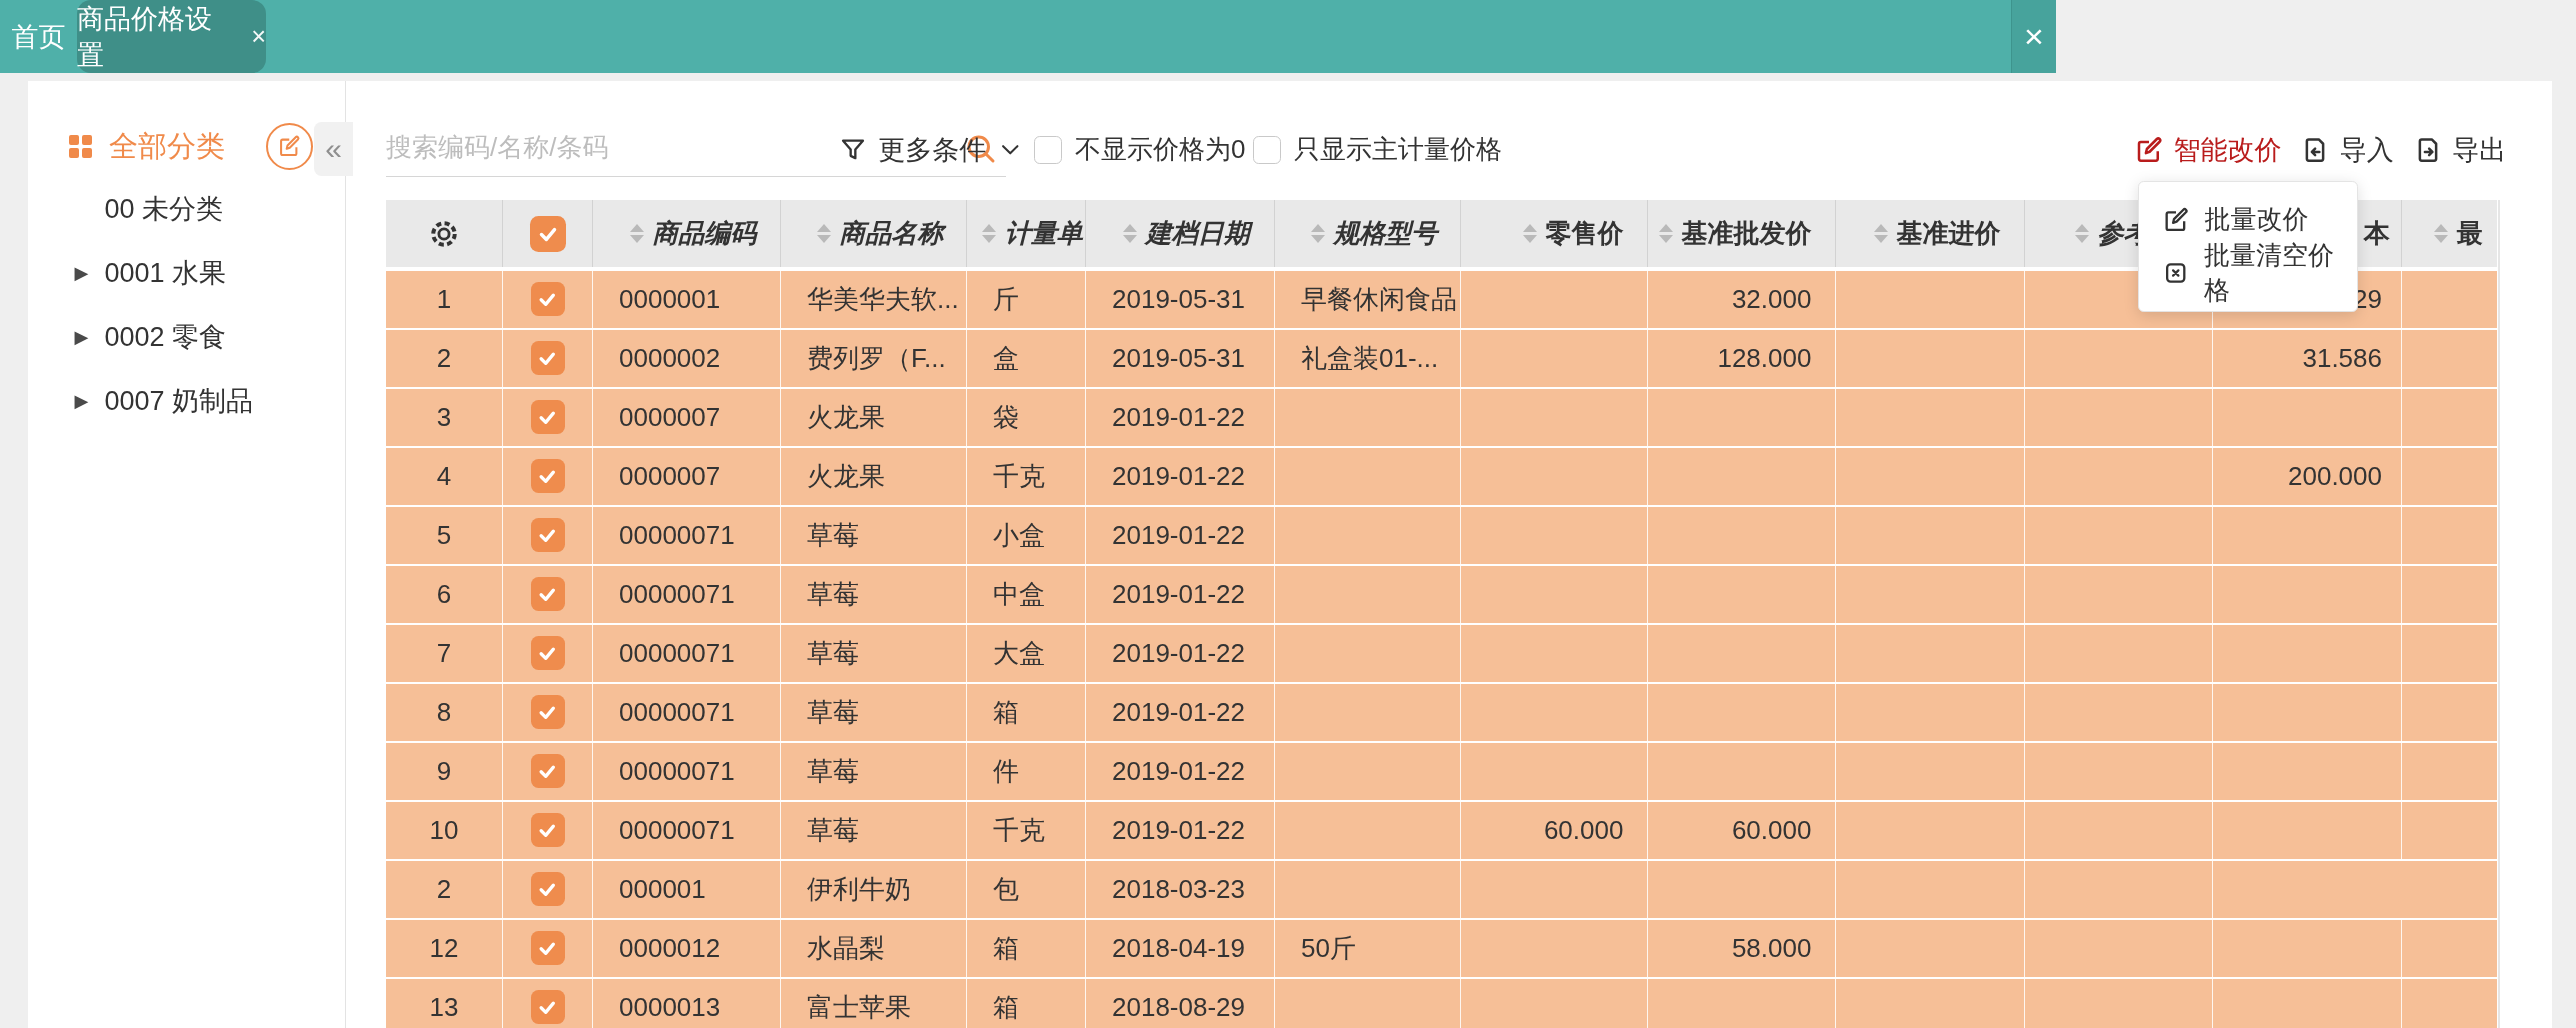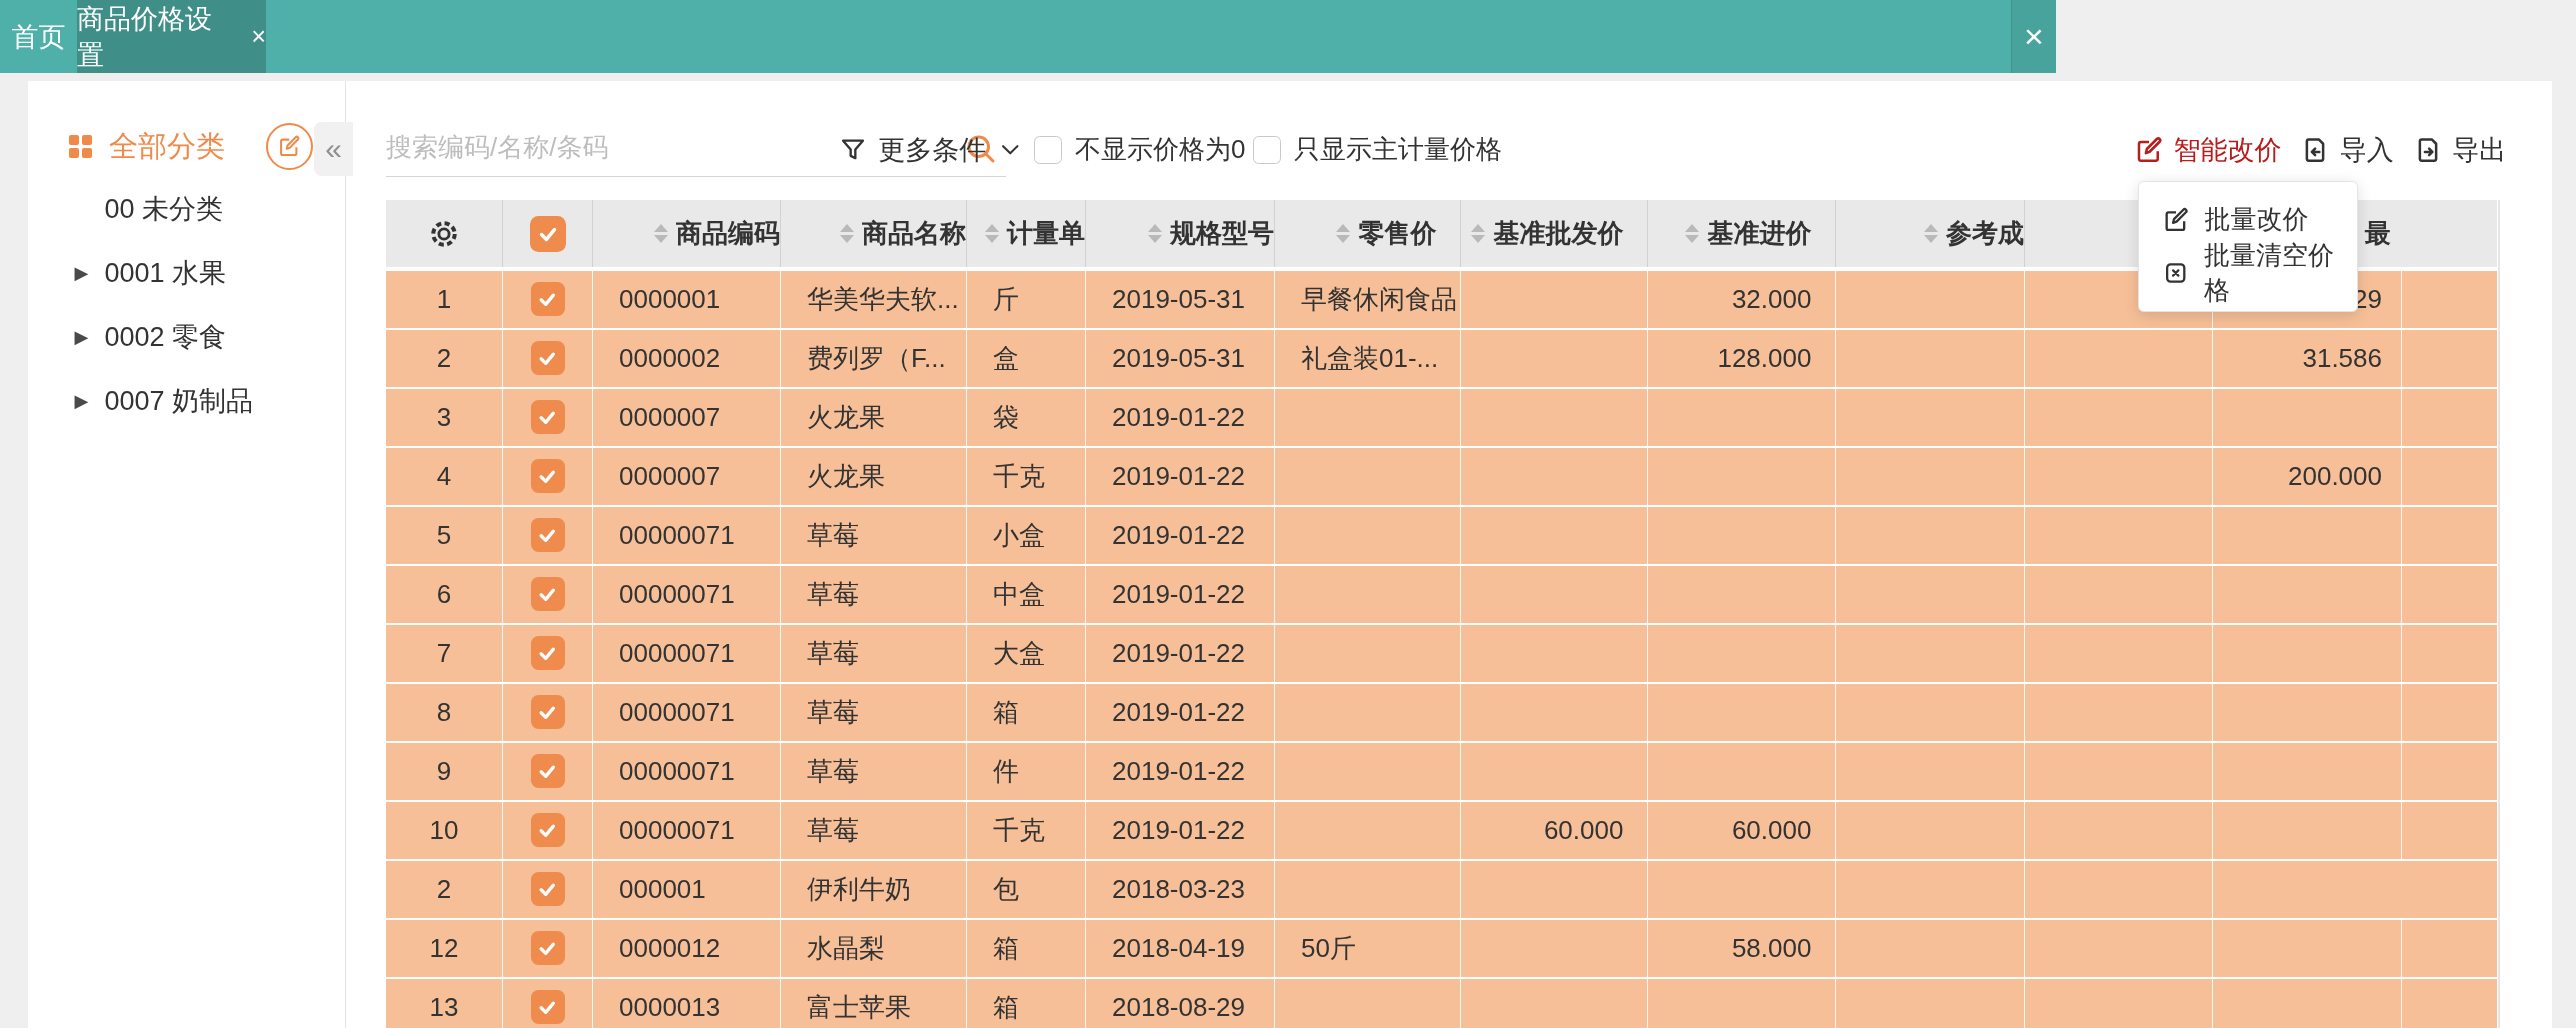--- a/index.html
+++ b/index.html
@@ -6,21 +6,21 @@
   html,body { background:#e9e9e9; }
   .screen {
     position:relative; width:2576px; height:1029px; overflow:hidden;
     background:#efefef; font-family:"Liberation Sans","DejaVu Sans",sans-serif; color:#333;
   }
   
   .topbar { position:absolute; left:0; top:0; width:2056px; height:73px; background:#4fb0a9; z-index:10; }
   .tab-home { position:absolute; left:0; top:0; width:77px; height:73px; display:flex; align-items:center; justify-content:center;
     color:#fff; font-size:27px; cursor:pointer; }
   .tab-active { position:absolute; left:77px; top:0; width:189px; height:73px; background:#3f8f88; color:#fff; font-size:27px;
-    display:flex; align-items:center; justify-content:center; gap:13px; cursor:pointer; }
+    display:flex; align-items:center; justify-content:center; gap:13px; cursor:pointer;border-radius:14px; }
   .tab-close { font-size:25.4px; line-height:1; opacity:.95; }
   .topbar-close { position:absolute; right:0; top:0; width:45px; height:73px; background:#47a39c; border-left:0.9px solid #3d948d;
     display:flex; align-items:center; justify-content:center; color:#fff; font-size:34px; cursor:pointer; }
   
   .sidebar { position:absolute; left:7.5px; top:81px; width:337px; height:948px; background:#fff;margin-left:20px; }
   .sidebar-head { position:absolute; left:41px; top:41px; display:flex; align-items:center; height:49px; }
   .grid-icon { display:grid; grid-template-columns:10.4px 10.4px; grid-template-rows:10.4px 10.4px; gap:2.8px; }
   .grid-icon i { background:#f08a4a; border-radius:1.9px; }
   .all-cats { color:#f08a4a; font-size:29px; margin-left:17px; cursor:pointer; }
   .edit-circle { margin-left:41px; width:47px; height:47px; border:2.8px solid #f08a4a; border-radius:50%;
@@ -54,21 +54,21 @@
   .dd-item { height:53px; display:flex; align-items:center; padding-left:22.6px; gap:15px; font-size:26px; color:#333; cursor:pointer; }
   
   .table { position:absolute; left:40px; top:119px; width:2111px; }
   .table-right-line { position:absolute; left:2152px; top:119px; width:1.9px; height:829px; background:#e6e6e6; }
   .thead, .trow { display:grid; grid-template-columns:117px 90px 188px 186px 119px 189px 186px 187px 188px 189px 188px 189px 92px; }
   .thead { height:67px; background:#e9e9e9; }
   .th { display:flex; align-items:center; font-size:26px; font-weight:bold; color:#333;
     border-right:1.9px solid #d2d2d2; cursor:pointer; overflow:hidden; white-space:nowrap; }
   .th:last-child { border-right:none; }
   .th.tc { justify-content:center; }
-  .th.al { justify-content:flex-end; padding-left:13px; }
+  .th.al { justify-content:center; padding-left:13px;font-style:italic; }
   .th.ar { justify-content:flex-end; padding-right:23.6px; }
   .th.ar2 { justify-content:flex-end; padding-right:11.3px; }
   .arrows { display:flex; flex-direction:column; gap:3.8px; margin-right:8.5px; }
   .arrows i { width:0; height:0; border-left:7.5px solid transparent; border-right:7.5px solid transparent; }
   .arrows .up { border-bottom:8.5px solid #b9b9b9; }
   .arrows .dn { border-top:8.5px solid #b9b9b9; }
   .tbody { margin-top:3.8px; }
   .trow { height:59px; background:#f6bf97; border-bottom:2.8px solid #fff; }
   .td { display:flex; align-items:center; font-size:26px; color:#333; border-right:1.9px solid rgba(255,255,255,.85);
     overflow:hidden; white-space:nowrap; }
@@ -229,20 +229,27 @@
               <i class="up"></i>
               <i class="dn"></i>
             </span>
             <span>计量单</span>
           </div>
         <div class="th al">
             <span class="arrows">
               <i class="up"></i>
               <i class="dn"></i>
             </span>
+            <span>建档日期</span>
+          </div>
+        <div class="th al">
+            <span class="arrows">
+              <i class="up"></i>
+              <i class="dn"></i>
+            </span>
             <span>规格型号</span>
           </div>
         <div class="th ar">
             <span class="arrows">
               <i class="up"></i>
               <i class="dn"></i>
             </span>
             <span>零售价</span>
           </div>
         <div class="th ar">

